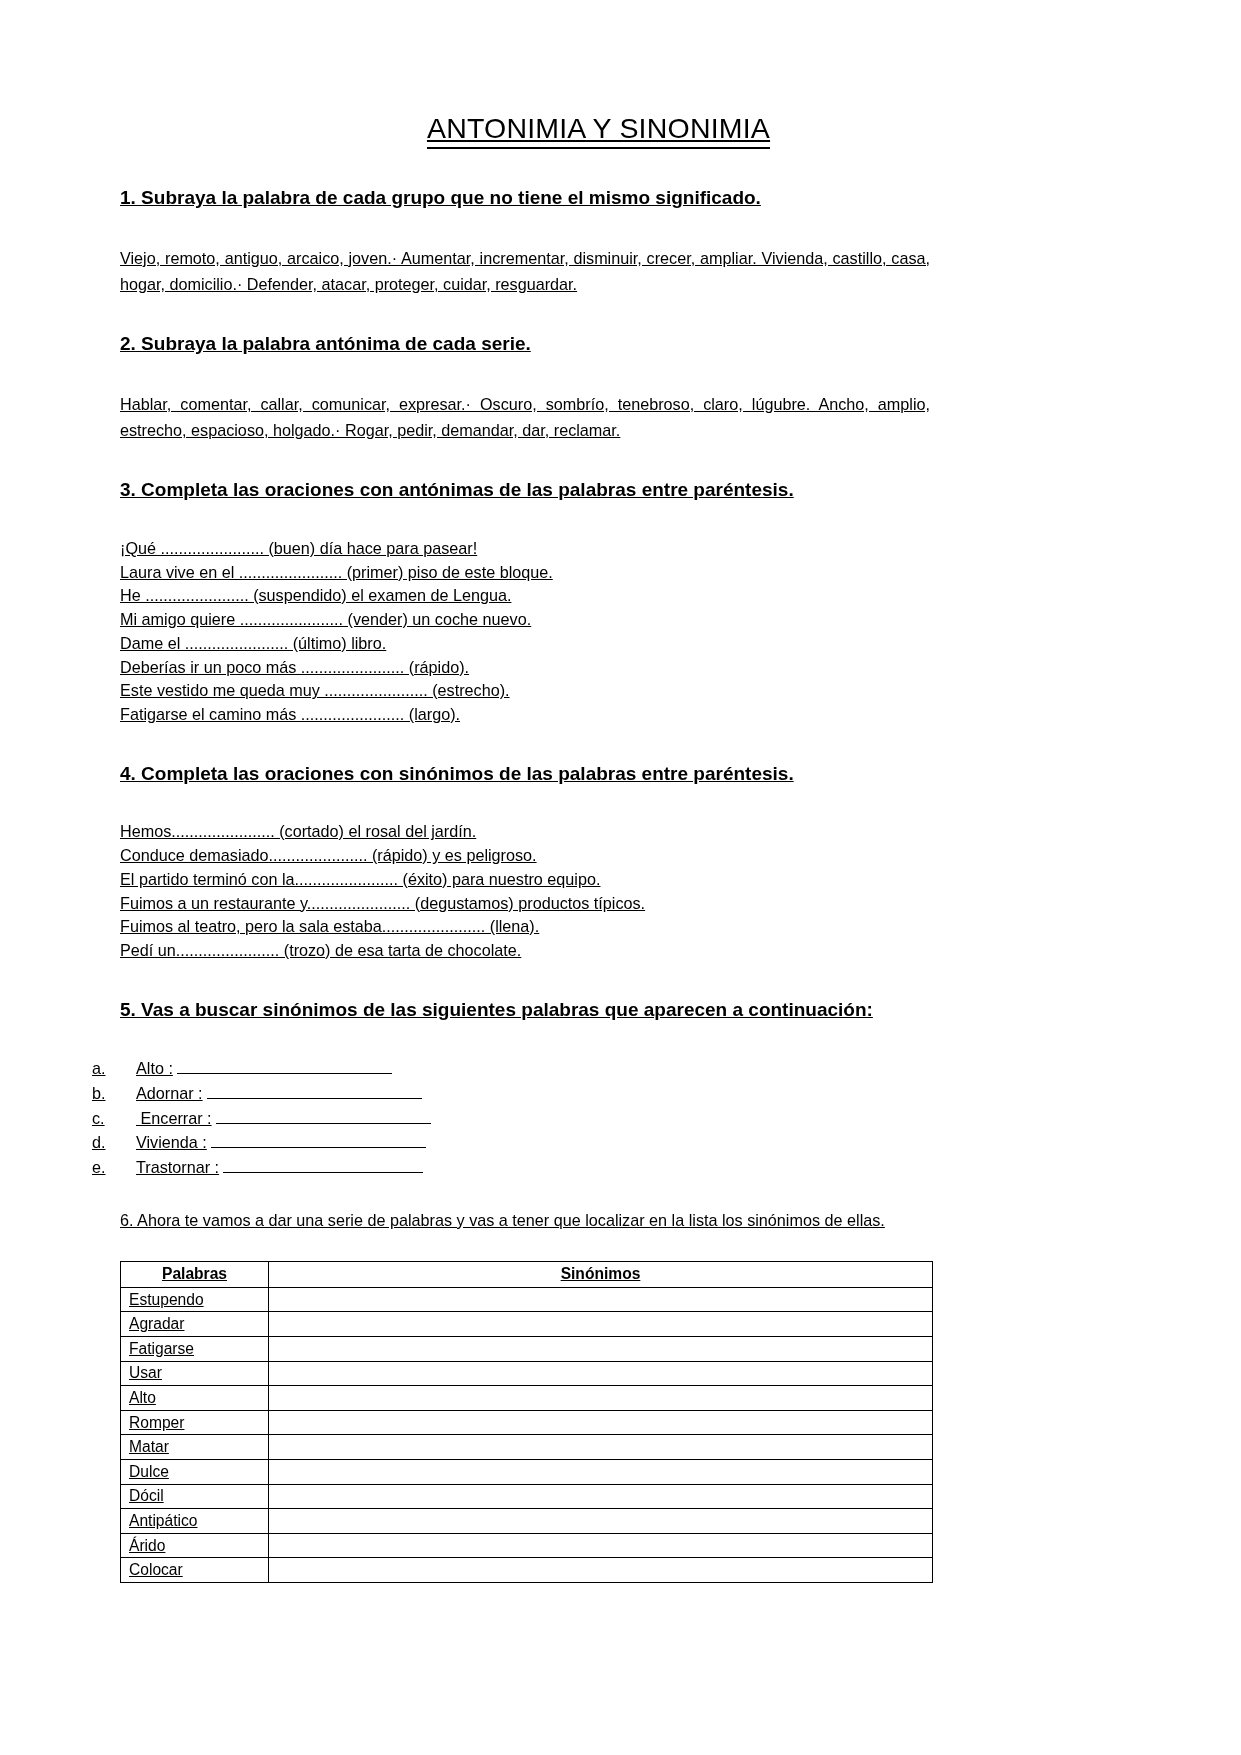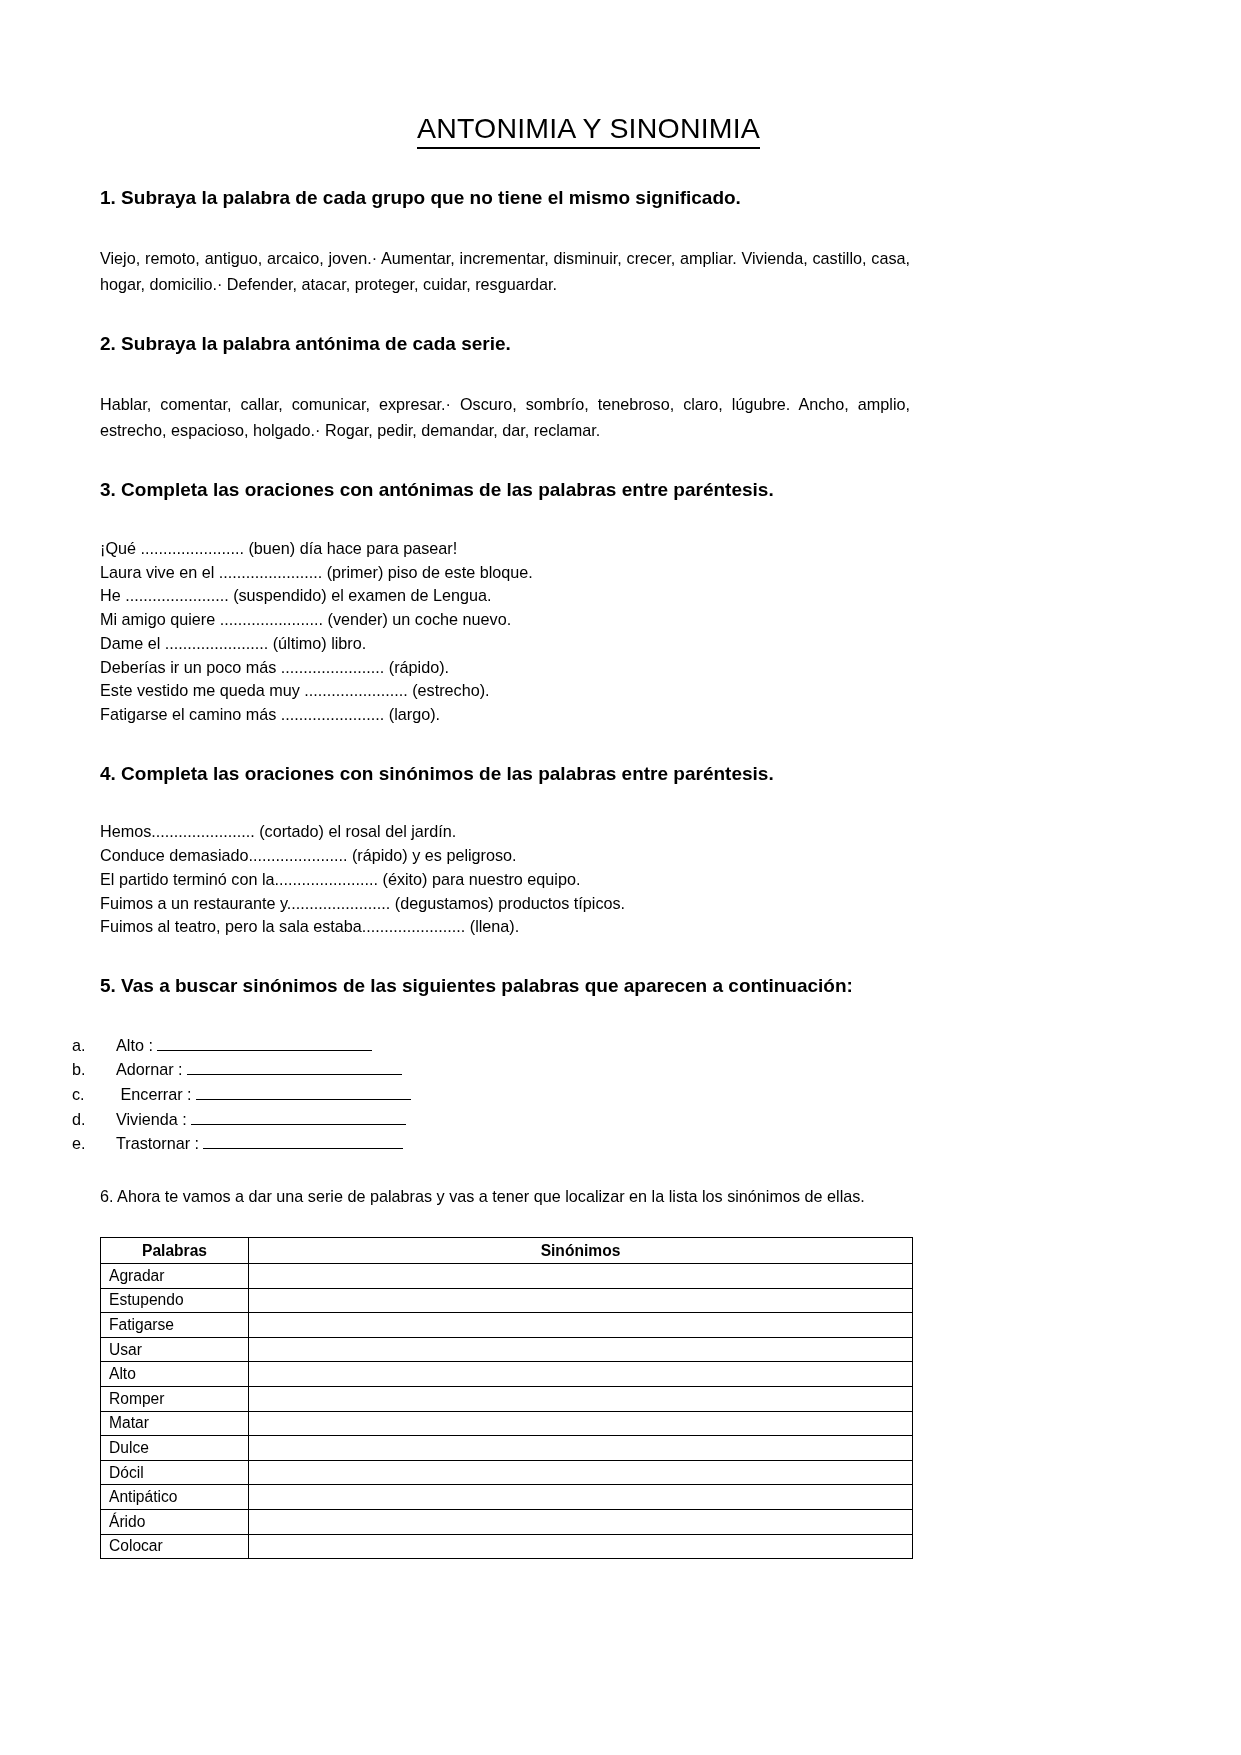--- a/index.html
+++ b/index.html
@@ -13,21 +13,22 @@
     font-family: "Liberation Sans", sans-serif;
     color: #000000;
     -webkit-font-smoothing: antialiased;
   }
   .page {
     position: relative;
     width: 1241px;
     min-height: 1755px;
     background: #ffffff;
     box-sizing: border-box;
-    padding: 112px 140px 40px 76px;
+    padding: 112px 140px 40px 96px;
+    text-decoration: underline;
   }
   .doc-title {
     text-align: center;
     font-size: 28.5px;
     font-weight: 400;
     letter-spacing: 0.2px;
     margin: 0 0 38px 0;
     padding-bottom: 2px;
   }
   .doc-title span {
@@ -150,20 +151,21 @@
     <div class="gap-lg"></div>
 
     <p class="task-heading">4. Completa las oraciones con sinónimos de las palabras entre paréntesis.</p>
     <div class="gap-lg"></div>
     <div class="sentence-list">
       <div>Hemos....................... (cortado) el rosal del jardín.</div>
       <div>Conduce demasiado...................... (rápido) y es peligroso.</div>
       <div>El partido terminó con la....................... (éxito) para nuestro equipo.</div>
       <div>Fuimos a un restaurante y....................... (degustamos) productos típicos.</div>
       <div>Fuimos al teatro, pero la sala estaba....................... (llena).</div>
+      <div>Pedí un....................... (trozo) de esa tarta de chocolate.</div>
     </div>
 
     <div class="gap-lg"></div>
 
     <p class="task-heading">5. Vas a buscar sinónimos de las siguientes palabras que aparecen a continuación:</p>
     <div class="gap-lg"></div>
 
     <div class="letter-list">
       <div class="letter-row">
         <span class="letter-mark">a.</span>
@@ -206,25 +208,25 @@
         <col class="c2">
       </colgroup>
     <thead>
       <tr>
         <th>Palabras</th>
         <th>Sinónimos</th>
       </tr>
     </thead>
     <tbody>
       <tr>
+        <td>Estupendo</td>
+        <td></td>
+      </tr>
+      <tr>
         <td>Agradar</td>
-        <td></td>
-      </tr>
-      <tr>
-        <td>Estupendo</td>
         <td></td>
       </tr>
       <tr>
         <td>Fatigarse</td>
         <td></td>
       </tr>
       <tr>
         <td>Usar</td>
         <td></td>
       </tr>

